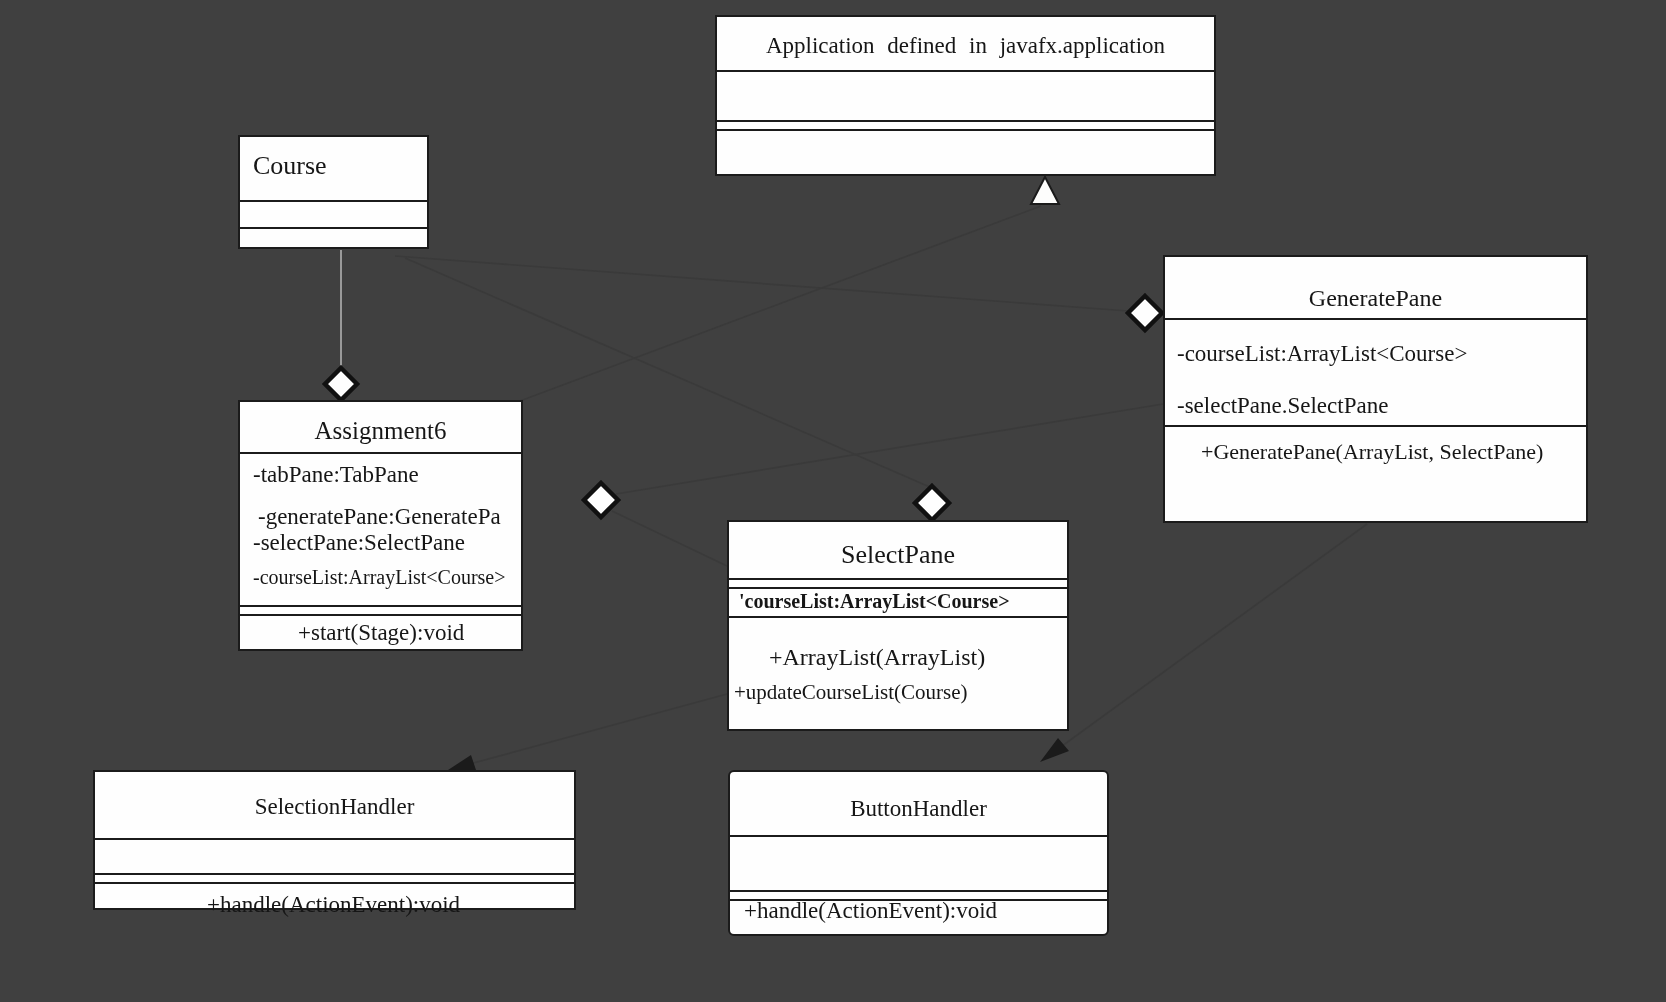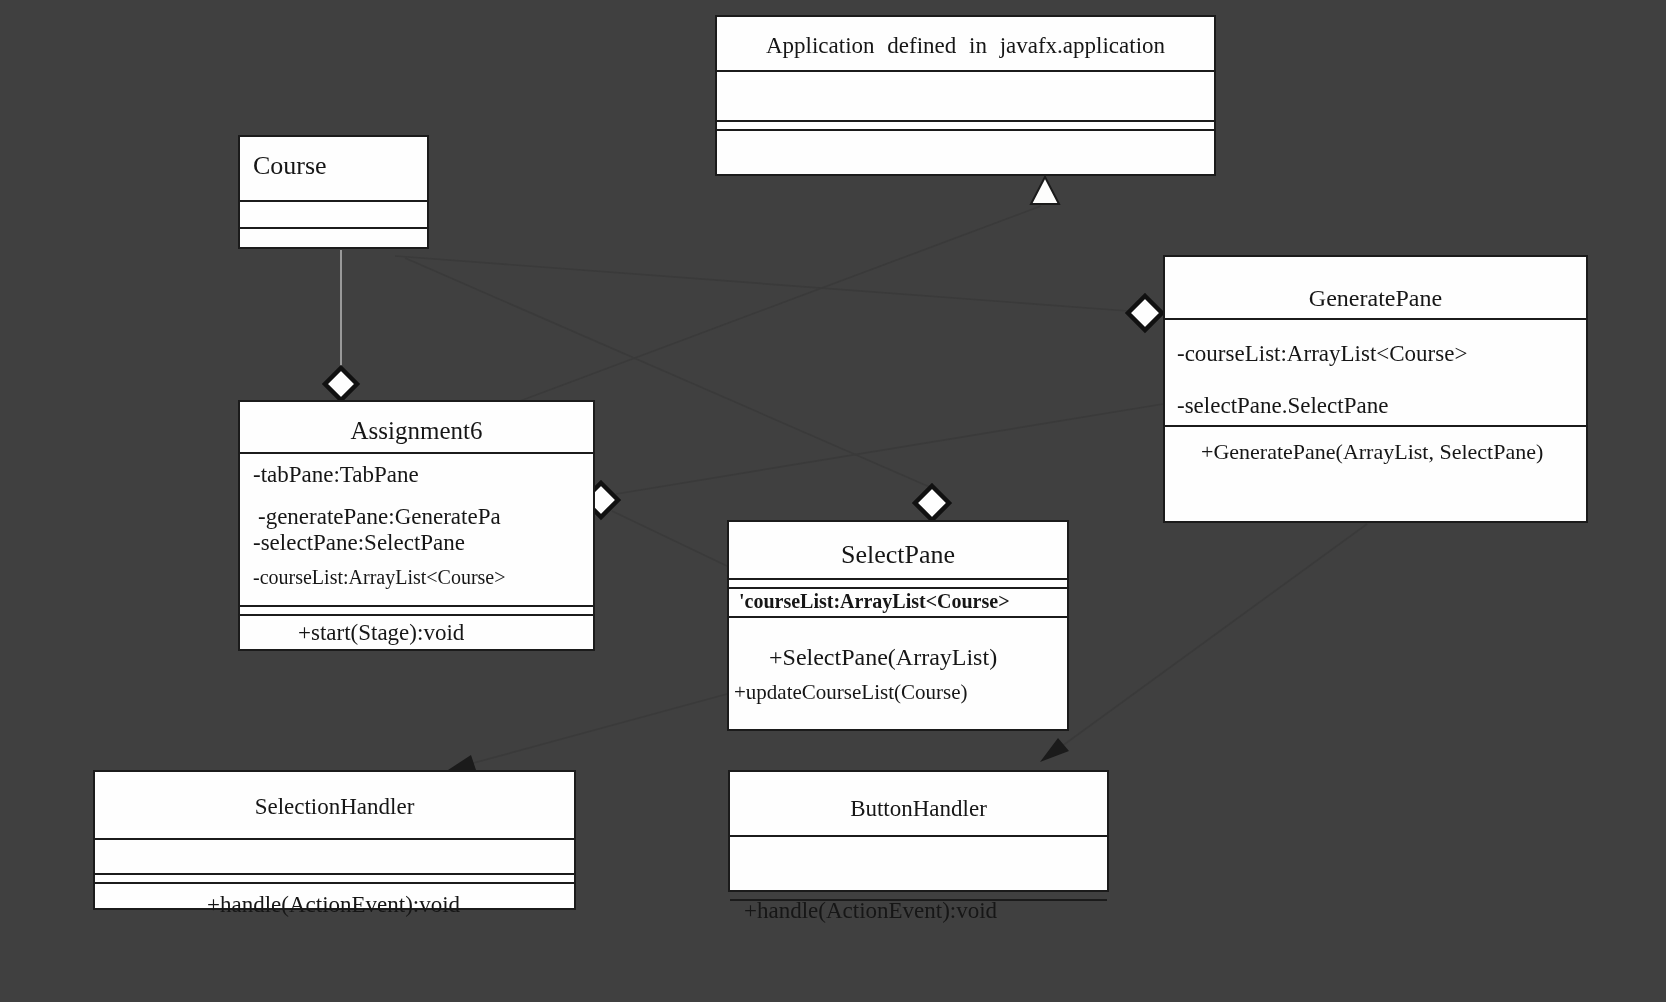--- a/index.html
+++ b/index.html
@@ -26,21 +26,21 @@
   #box-application .sep1 { top:53px; }
   #box-application .sep2 { top:103px; }
 
   
   #box-course { left:238px; top:135px; width:191px; height:114px; }
   #box-course .title { text-align:left; left:13px; top:14px; font-size:26px; }
   #box-course .sep1 { top:63px; }
   #box-course .sep2 { top:90px; }
 
   
-  #box-assignment6 { left:238px; top:400px; width:357px; height:251px; }
+  #box-assignment6 { left:238px; top:400px; width:285px; height:251px; }
   #box-assignment6 .title { top:15px; font-size:25px; }
   #box-assignment6 .sep1 { top:50px; }
   #box-assignment6 .sep2 { top:203px; }
   #box-assignment6 .member { left:13px; font-size:23px; }
   #box-assignment6 .m0 { top:60px; }
   #box-assignment6 .m1 { top:102px; left:18px; }
   #box-assignment6 .m2 { top:128px; }
   #box-assignment6 .m3 { top:164px; font-size:20px; }
   #box-assignment6 .mm0 { top:218px; left:58px; }
 
@@ -65,21 +65,21 @@
   #box-selectpane .mm1 { top:158px; left:5px; font-size:21px; }
 
   
   #box-selectionhandler { left:93px; top:770px; width:483px; height:140px; }
   #box-selectionhandler .title { top:22px; font-size:23px; }
   #box-selectionhandler .sep1 { top:66px; }
   #box-selectionhandler .sep2 { top:101px; }
   #box-selectionhandler .mm0 { top:120px; left:112px; font-size:23px; }
 
   
-  #box-buttonhandler { left:728px; top:770px; width:381px; height:122px; }
+  #box-buttonhandler { left:728px; top:770px; width:381px; height:166px;border-radius:6px; }
   #box-buttonhandler .title { top:24px; font-size:23px; }
   #box-buttonhandler .sep1 { top:63px; }
   #box-buttonhandler .sep2 { top:118px; }
   #box-buttonhandler .mm0 { top:126px; left:14px; font-size:23px; }
 </style>
 </head>
 <body>
 
 <div id="canvas">
 
@@ -144,21 +144,21 @@
     <div class="member m1">-selectPane.SelectPane</div>
     <div class="sep sep2"></div>
     <div class="member mm0">+GeneratePane(ArrayList, SelectPane)</div>
   </div>
 
   <div class="cls" id="box-selectpane">
     <div class="title">SelectPane</div>
     <div class="sep double sep1"></div>
     <div class="member m0">'courseList:ArrayList&lt;Course&gt;</div>
     <div class="sep sep2"></div>
-    <div class="member mm0">+SelectPane(ArrayList)</div>
+    <div class="member mm0">+ArrayList(ArrayList)</div>
     <div class="member mm1">+updateCourseList(Course)</div>
   </div>
 
   <div class="cls" id="box-selectionhandler">
     <div class="title">SelectionHandler</div>
     <div class="sep sep1"></div>
     <div class="sep double sep2"></div>
     <div class="member mm0">+handle(ActionEvent):void</div>
   </div>
 

